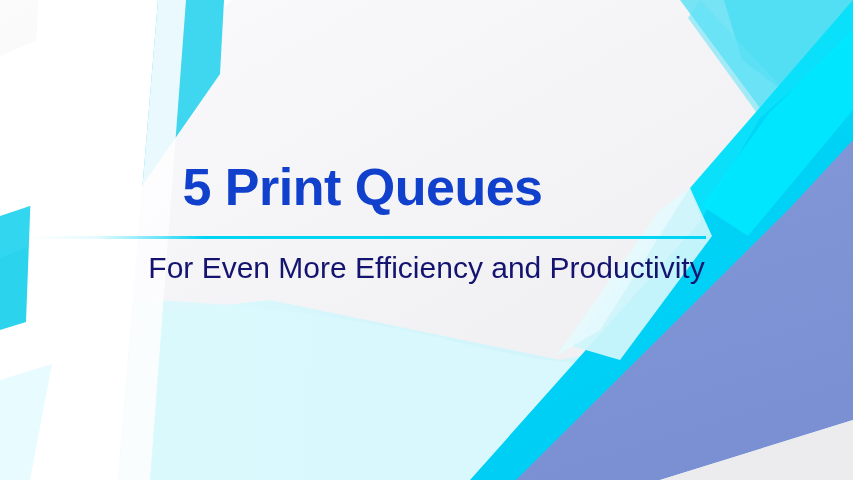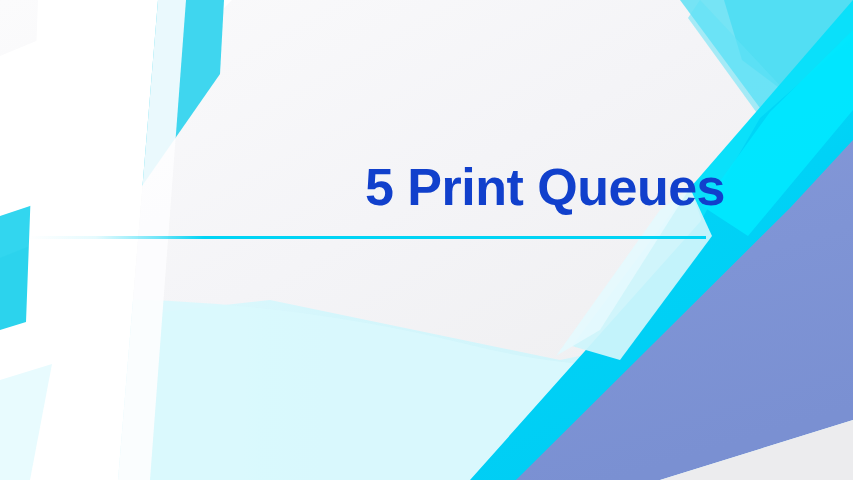--- a/index.html
+++ b/index.html
@@ -27,21 +27,21 @@
     left: 0;
     top: 0;
     width: 853px;
     height: 480px;
   }
   #title-block {
     position: absolute;
     left: 0;
     top: 160px;
     width: 725px;
-    text-align: right;
+    text-align: center;
   }
   #slide-title {
     margin: 0;
     font-size: 52px;
     font-weight: bold;
     letter-spacing: -0.5px;
     line-height: 1.05;
     color: #1140cc;
     white-space: nowrap;
   }
@@ -156,15 +156,18 @@
   <div id="content">
 
     <div id="title-block">
       <h1 id="slide-title">5 Print Queues</h1>
     </div>
 
     <div id="divider-wrap">
       <div id="divider-line"></div>
     </div>
 
+    <div id="subtitle-block">
+      <h2 id="slide-subtitle">For Even More Efficiency and Productivity</h2>
+    </div>
 
   </div>
 </div>
 
 </body></html>

